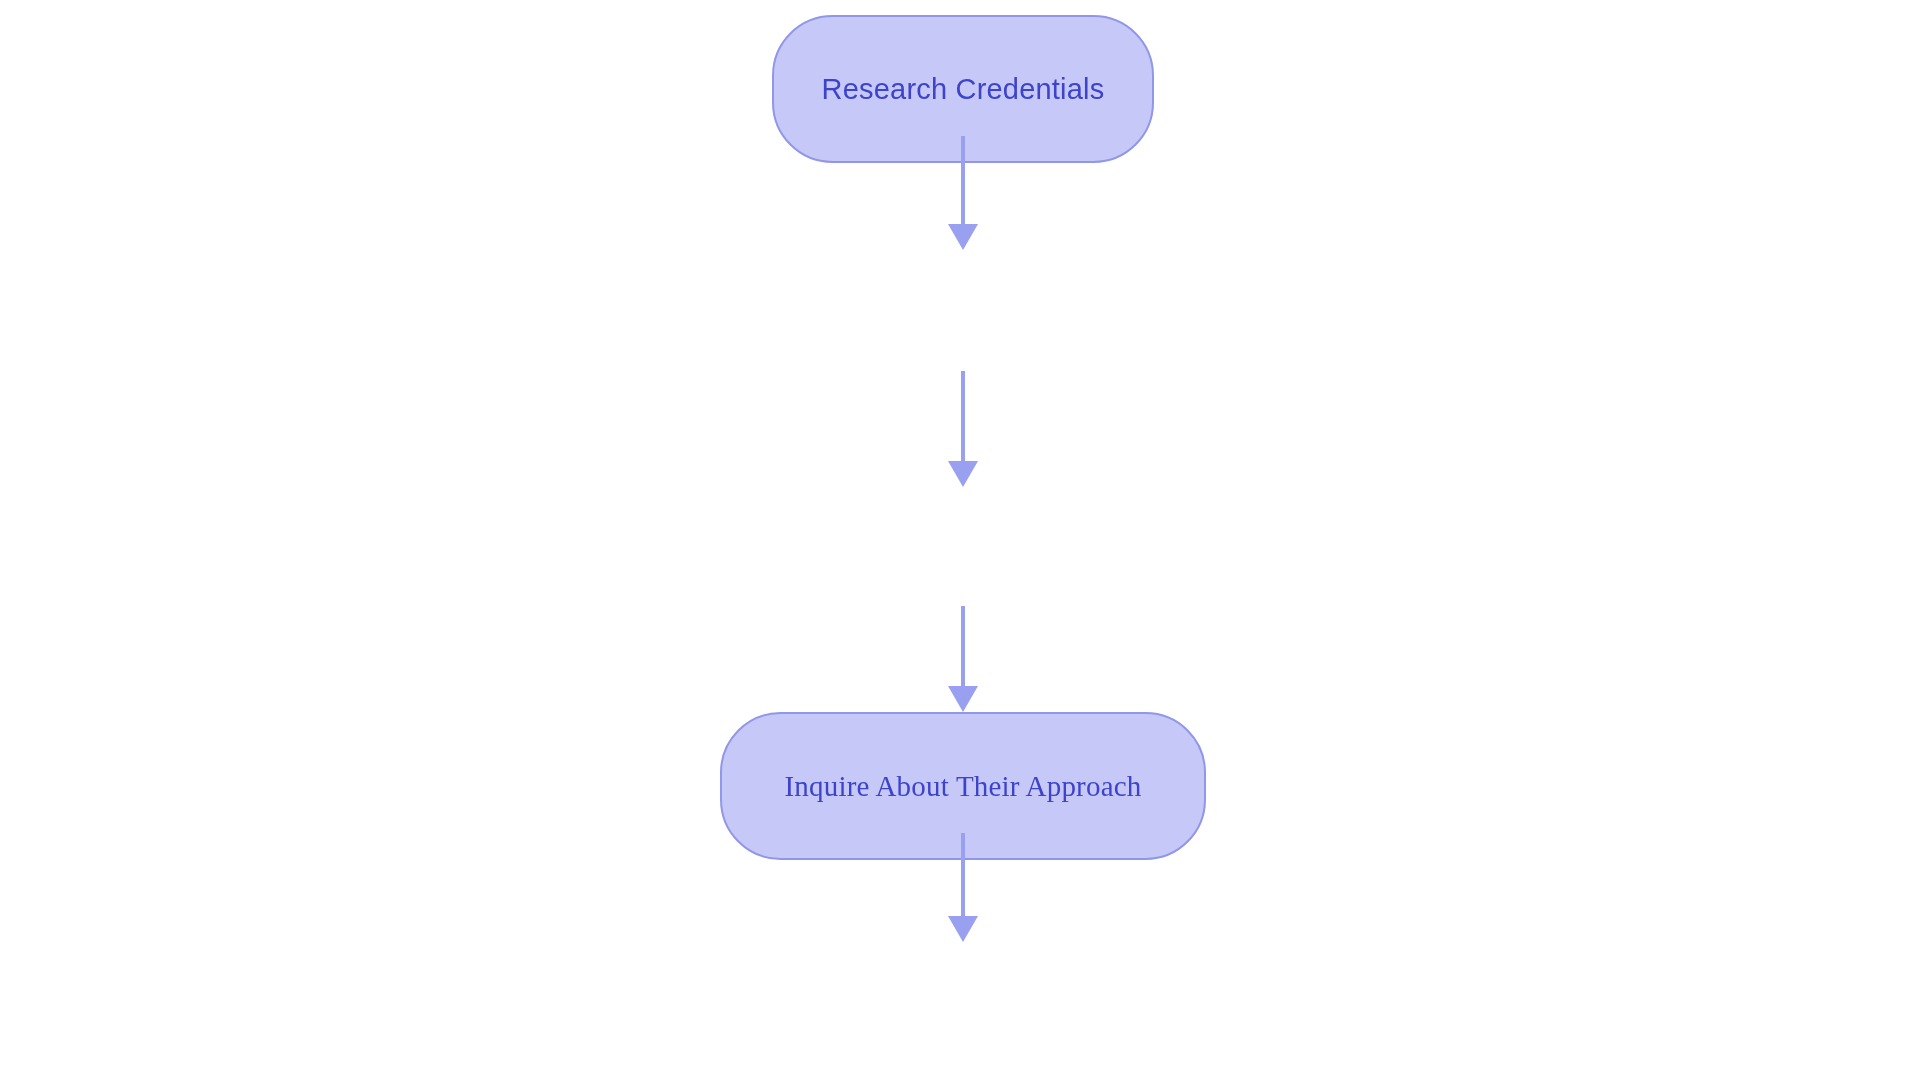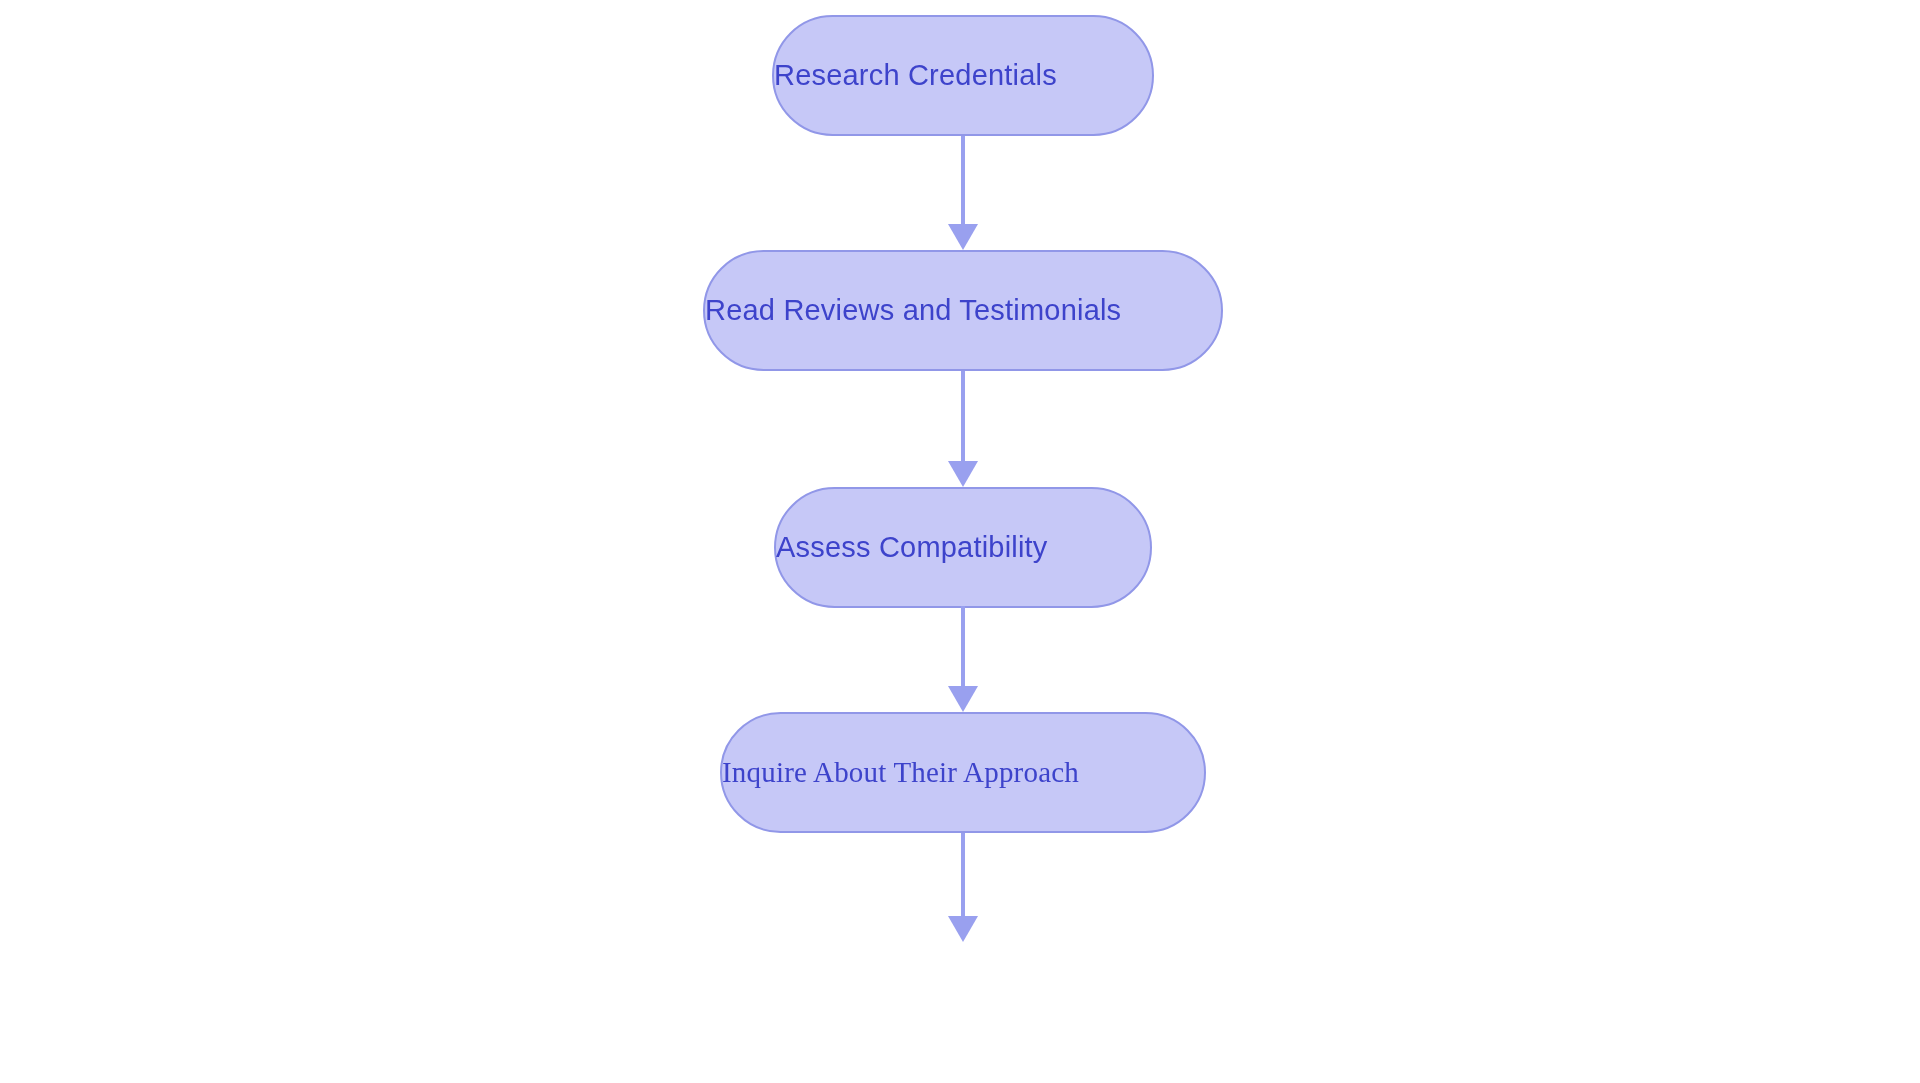--- a/index.html
+++ b/index.html
@@ -10,28 +10,28 @@
   .canvas {
     position: relative;
     width: 1920px;
     height: 1083px;
     background: var(--background, #ffffff);
     overflow: hidden;
     font-family: "Liberation Sans", "DejaVu Sans", sans-serif;
   }
   .node {
     position: absolute;
-    height: 121px;
+    height: 148px;
     border-radius: 60.5px;
     background: var(--node-fill, #c6c8f7);
     border: 2px solid var(--node-border, #9197e8);
     box-sizing: border-box;
     display: flex;
     align-items: center;
-    justify-content: flex-start;
+    justify-content: center;
   }
   .node .label {
     color: var(--node-text, #3d43cb);
     font-size: 29px;
     letter-spacing: 0.2px;
     white-space: nowrap;
     text-align: center;
   }
   
   .n1 { left: 772px; top: 15px;  width: 382px; }
@@ -70,32 +70,26 @@
 
   <div class="node n1">
     <span class="label">Research Credentials</span>
   </div>
 
   <div class="arrow a1">
     <div class="shaft"></div>
     <div class="head"></div>
   </div>
 
-  <div class="node n2">
-    <span class="label">Read Reviews and Testimonials</span>
-  </div>
 
   <div class="arrow a2">
     <div class="shaft"></div>
     <div class="head"></div>
   </div>
 
-  <div class="node n3">
-    <span class="label">Assess Compatibility</span>
-  </div>
 
   <div class="arrow a3">
     <div class="shaft"></div>
     <div class="head"></div>
   </div>
 
   <div class="node n4">
     <span class="label">Inquire About Their Approach</span>
   </div>
 

